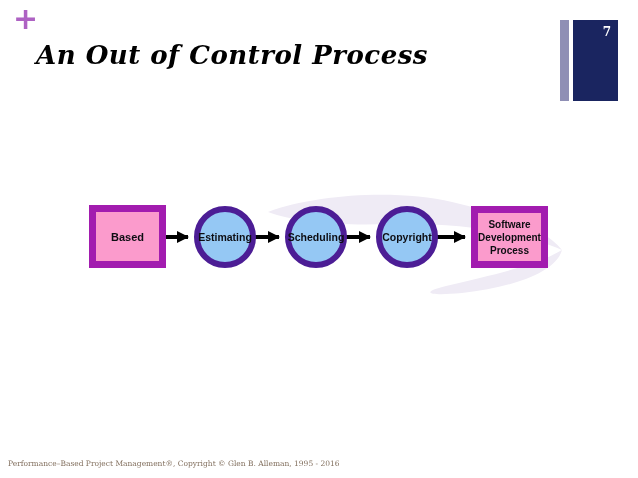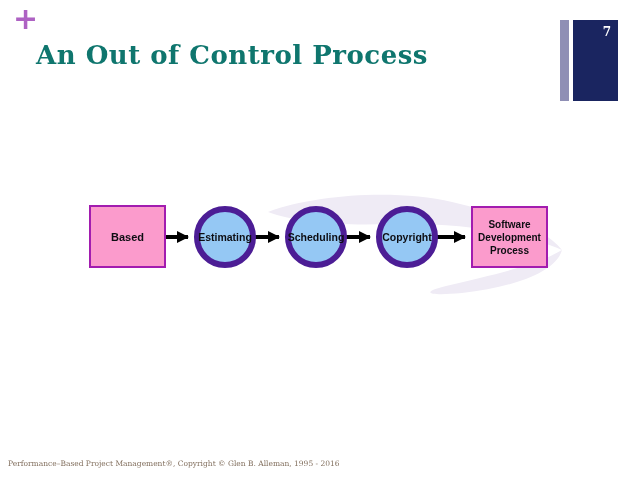--- a/index.html
+++ b/index.html
@@ -23,22 +23,23 @@
     color: #ae62c3;
   }
   .title {
     position: absolute;
     left: 36px;
     top: 40px;
     font-family: "DejaVu Serif", serif;
     font-weight: bold;
     font-size: 26px;
     letter-spacing: 0.5px;
-    color: #0f766e;
+    color: #000000;
     white-space: nowrap;
+    font-style: italic;
   }
   .pagetab { position: absolute; left: 560px; top: 20px; width: 58px; height: 81px; }
   .pagetab .thinbar {
     position: absolute; left: 0; top: 0; width: 9px; height: 81px;
     background: #8f8fb5;
   }
   .pagetab .navybox {
     position: absolute; left: 13px; top: 0; width: 45px; height: 81px;
     background: #1a2560;
   }
@@ -56,21 +57,21 @@
     display: flex;
     align-items: center;
     justify-content: center;
     text-align: center;
     font-weight: bold;
     color: #0d0d12;
   }
   .node.rect {
     width: 77px; height: 63px;
     background: #fb9bcc;
-    border: 2px solid #a21caf;
+    border: 7px solid #a21caf;
     font-size: 11px;
   }
   .node.circle {
     width: 62px; height: 62px;
     border-radius: 50%;
     background: #95c8f4;
     border: 6px solid #4c1d95;
     font-size: 10.5px;
   }
   #node-desire     { left: 89px;  top: 205px; }

